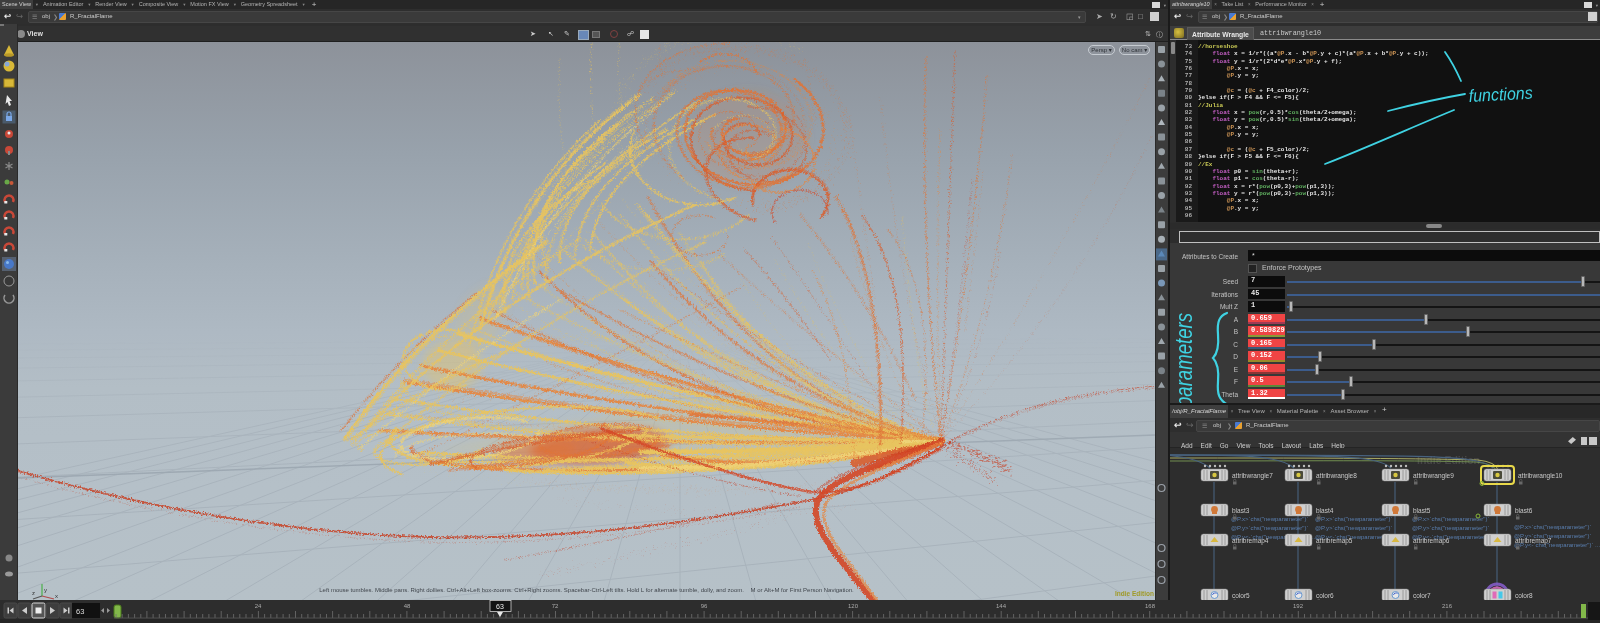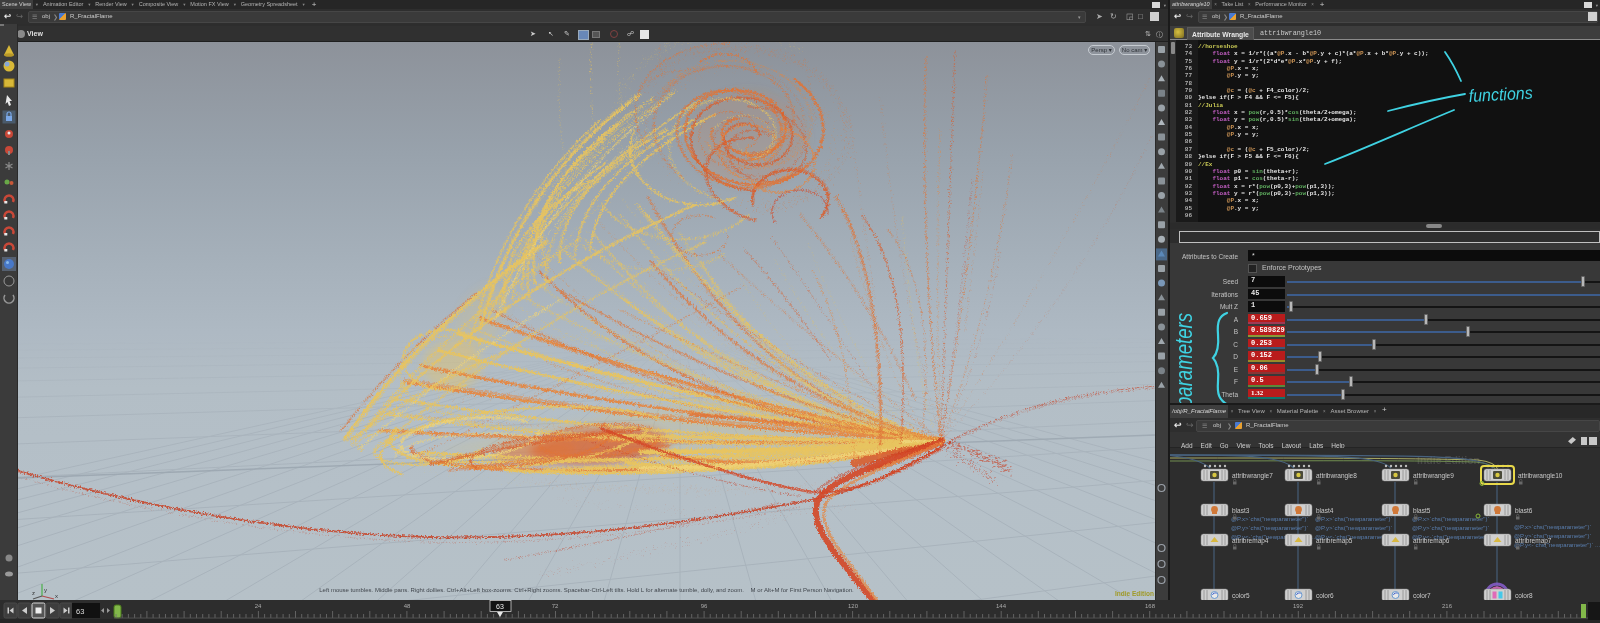--- a/index.html
+++ b/index.html
@@ -11,21 +11,21 @@
 .crumb { position:absolute; top:11px; height:12px; background:#3a3a3a; border:1px solid #464646; border-radius:2px; }
 .ptxt { font-size:6px; color:#ccc; }
 .cl { height:7.35px; line-height:7.35px; white-space:pre; }
 .ln { display:inline-block; width:22px; text-align:right; color:#b0b0b0; padding-right:6px; }
 .ct .w { color:#e6e6e6; } .ct .k { color:#c45fc4; } .ct .c { color:#caca55; }
 .ct .a { color:#cc9455; } .ct .f { color:#5fae5f; }
 .plab { position:absolute; right:362px; font-size:6.5px; color:#c4c4c4; height:10px; line-height:10px; }
 .pv { position:absolute; left:1248px; width:37px; height:10.5px; font-size:7px; font-weight:bold;
    font-family:"Liberation Mono",monospace; line-height:9px; padding-left:3px; }
 .pv.dark { background:#0c0c0c; color:#e8e8e8; }
-.pv.teal { background:#b91c1c; color:#fff; }
+.pv.teal { background:#ef4444; color:#fff; }
 .trk { position:absolute; height:2px; background:#141414; }
 .trkb { position:absolute; height:2px; background:#3c5c8c; }
 .hdl { position:absolute; width:4px; height:11px; background:#b8b8b8; border:1px solid #666; border-radius:1px; }
 .mnu { display:inline-block; font-size:6.5px; color:#cfcfcf; margin-right:8px; }
 </style></head>
 <body>
 
 <div class="tabbar" style="left:0;width:1168px">
 <span class="tab act">Scene View</span><span class="tarr">▾</span><span class="tab">Animation Editor</span><span class="tarr">▾</span><span class="tab">Render View</span><span class="tarr">▾</span><span class="tab">Composite View</span><span class="tarr">▾</span><span class="tab">Motion FX View</span><span class="tarr">▾</span><span class="tab">Geometry Spreadsheet</span><span class="tarr">▾</span><span style="display:inline-block;vertical-align:top;color:#ccc;font-size:8px;line-height:9px;margin-left:4px">+</span>
 <span style="position:absolute;right:8px;top:1.5px;width:8px;height:6px;background:#d8d8d8"></span>
@@ -636,41 +636,41 @@
 <div class="pv teal" style="top:313.5px;border-bottom:2px solid #a03a55;">0.659</div>
 <div class="trk" style="left:1287px;top:318.5px;width:313px"></div>
 <div class="trkb" style="left:1287px;top:318.5px;width:139px"></div>
 <div class="hdl" style="left:1424px;top:313.5px"></div>
 <div class="plab" style="top:327.0px">B</div>
 <div class="pv teal" style="top:326.0px;border-bottom:2px solid #8a9a35;">0.589829</div>
 <div class="trk" style="left:1287px;top:331.0px;width:313px"></div>
 <div class="trkb" style="left:1287px;top:331.0px;width:181px"></div>
 <div class="hdl" style="left:1466px;top:326.0px"></div>
 <div class="plab" style="top:339.5px">C</div>
-<div class="pv teal" style="top:338.5px;border-bottom:2px solid #3a5a7a;">0.253</div>
+<div class="pv teal" style="top:338.5px;border-bottom:2px solid #3a5a7a;">0.165</div>
 <div class="trk" style="left:1287px;top:343.5px;width:313px"></div>
 <div class="trkb" style="left:1287px;top:343.5px;width:87px"></div>
 <div class="hdl" style="left:1372px;top:338.5px"></div>
 <div class="plab" style="top:352.0px">D</div>
 <div class="pv teal" style="top:351.0px;border-bottom:2px solid #9a8a28;">0.152</div>
 <div class="trk" style="left:1287px;top:356.0px;width:313px"></div>
 <div class="trkb" style="left:1287px;top:356.0px;width:33px"></div>
 <div class="hdl" style="left:1318px;top:351.0px"></div>
 <div class="plab" style="top:364.5px">E</div>
 <div class="pv teal" style="top:363.5px;border-bottom:2px solid #8a3535;">0.06</div>
 <div class="trk" style="left:1287px;top:368.5px;width:313px"></div>
 <div class="trkb" style="left:1287px;top:368.5px;width:30px"></div>
 <div class="hdl" style="left:1315px;top:363.5px"></div>
 <div class="plab" style="top:377.0px">F</div>
 <div class="pv teal" style="top:376.0px;border-bottom:2px solid #5a8a38;">0.5</div>
 <div class="trk" style="left:1287px;top:381.0px;width:313px"></div>
 <div class="trkb" style="left:1287px;top:381.0px;width:64px"></div>
 <div class="hdl" style="left:1349px;top:376.0px"></div>
 <div class="plab" style="top:389.5px">Theta</div>
-<div class="pv teal" style="top:388.5px;border-bottom:2px solid #0f766e;font-family:Liberation Serif, serif;">1.32</div>
+<div class="pv teal" style="top:388.5px;border-bottom:2px solid #ffffff;">1.32</div>
 <div class="trk" style="left:1287px;top:393.5px;width:313px"></div>
 <div class="trkb" style="left:1287px;top:393.5px;width:56px"></div>
 <div class="hdl" style="left:1341px;top:388.5px"></div>
 
 <svg width="80" height="150" viewBox="0 0 80 150" style="position:absolute;left:1170px;top:270px">
 <text x="22" y="137" font-size="23" fill="#3fd2e2" font-style="italic" font-family="Liberation Sans" transform="rotate(-90 22 137)" textLength="94" lengthAdjust="spacingAndGlyphs">parameters</text>
 <path d="M57,43 C49,46 47,52 48,64 C49,76 47,84 43,88 C47,92 49,100 48,112 C47,124 49,130 58,135" stroke="#3fd2e2" stroke-width="2.2" fill="none" stroke-linecap="round"></path>
 </svg>
 
 <div class="tabbar" style="left:1170px;top:405px;width:430px;height:13px;background:#282828">

